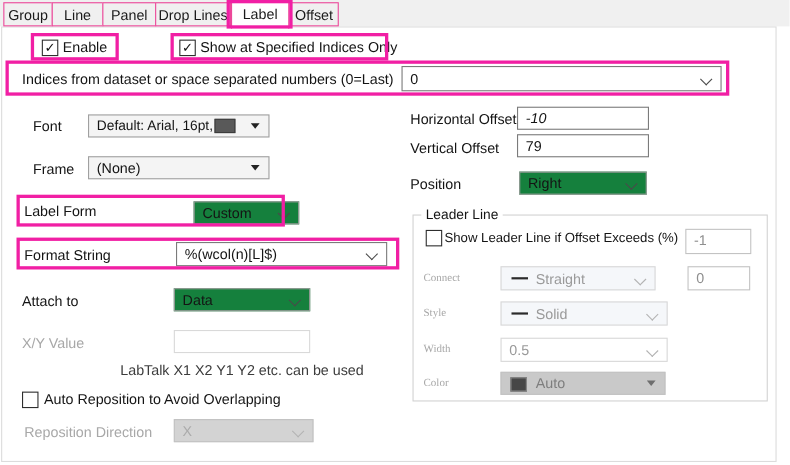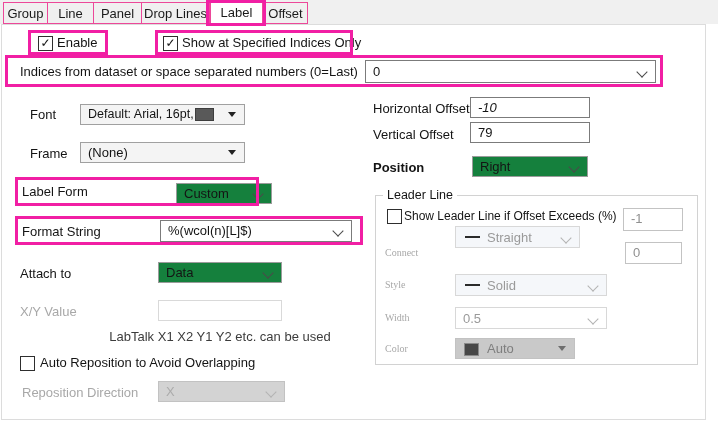--- a/index.html
+++ b/index.html
@@ -127,39 +127,39 @@
   <div class="lbl" style="left:373px;top:101px;">Horizontal Offset</div>
   <div class="field" style="left:470px;top:97px;width:120px;height:21px;font-style:italic;">
     <span>-10</span>
   </div>
 
   <div class="lbl" style="left:373px;top:127px;">Vertical Offset</div>
   <div class="field" style="left:470px;top:122px;width:120px;height:21px;">
     <span>79</span>
   </div>
 
-  <div class="lbl" style="left:373px;top:160px;font-weight:bold;">Position</div>
+  <div class="lbl" style="left:373px;top:160px;">Position</div>
   <div class="combo" style="left:472px;top:156px;width:116px;height:21px;">
     <span class="val">Right</span>
     <span class="chev"></span>
   </div>
 
   <div class="group" style="left:375px;top:195px;width:323px;height:170px;"></div>
   <div class="gtitle" style="left:383px;top:188px;">Leader Line</div>
 
   <div class="cb" style="left:387px;top:209px;">
     <span></span>
   </div>
   <div class="lbl" style="left:404px;top:209px;font-size:12px;">Show Leader Line if Offset Exceeds (%)</div>
   <div class="field dis" style="left:623px;top:208px;width:60px;height:23px;">
     <span>-1</span>
   </div>
 
   <div class="lbl dis sm" style="left:385px;top:247px;">Connect</div>
-  <div class="combo dis" style="left:455px;top:226px;width:125px;height:22px;text-decoration:underline;">
+  <div class="combo dis" style="left:455px;top:242px;width:141px;height:22px;text-decoration:underline;">
     <span class="dash"></span>
     <span class="val" style="left:31px;top:3px;">Straight</span>
     <span class="chev gray" style="top:7px;"></span>
   </div>
   <div class="field dis" style="left:625px;top:242px;width:57px;height:22px;">
     <span>0</span>
   </div>
 
   <div class="lbl dis sm" style="left:385px;top:279px;">Style</div>
   <div class="combo dis" style="left:455px;top:274px;width:152px;height:22px;">
@@ -168,21 +168,21 @@
     <span class="chev gray" style="top:7px;"></span>
   </div>
 
   <div class="lbl dis sm" style="left:385px;top:312px;">Width</div>
   <div class="combo disw" style="left:455px;top:307px;width:152px;height:22px;">
     <span class="val" style="top:3px;">0.5</span>
     <span class="chev gray" style="top:7px;"></span>
   </div>
 
   <div class="lbl dis sm" style="left:385px;top:343px;text-align:center;">Color</div>
-  <div class="combo disg" style="left:455px;top:338px;width:120px;height:21px;background:#c9c9c9;">
+  <div class="combo disg" style="left:455px;top:338px;width:150px;height:21px;background:#c9c9c9;">
     <span class="swatch" style="left:8px;top:4px;width:15px;height:13px;background:#474747;border-color:#8a8a8a;"></span>
     <span class="val" style="left:31px;color:#7e7e7e;">Auto</span>
     <span class="tri gray" style="top:7px;"></span>
   </div>
 
   <div class="hl" style="left:206px;top:0;width:60px;height:26px;"></div>
   <div class="hl" style="left:28px;top:30px;width:80px;height:25px;"></div>
   <div class="hl" style="left:155px;top:30px;width:198px;height:25px;"></div>
   <div class="hl" style="left:5px;top:55px;width:658px;height:32px;"></div>
   <div class="hl" style="left:15px;top:177px;width:244px;height:29px;"></div>

